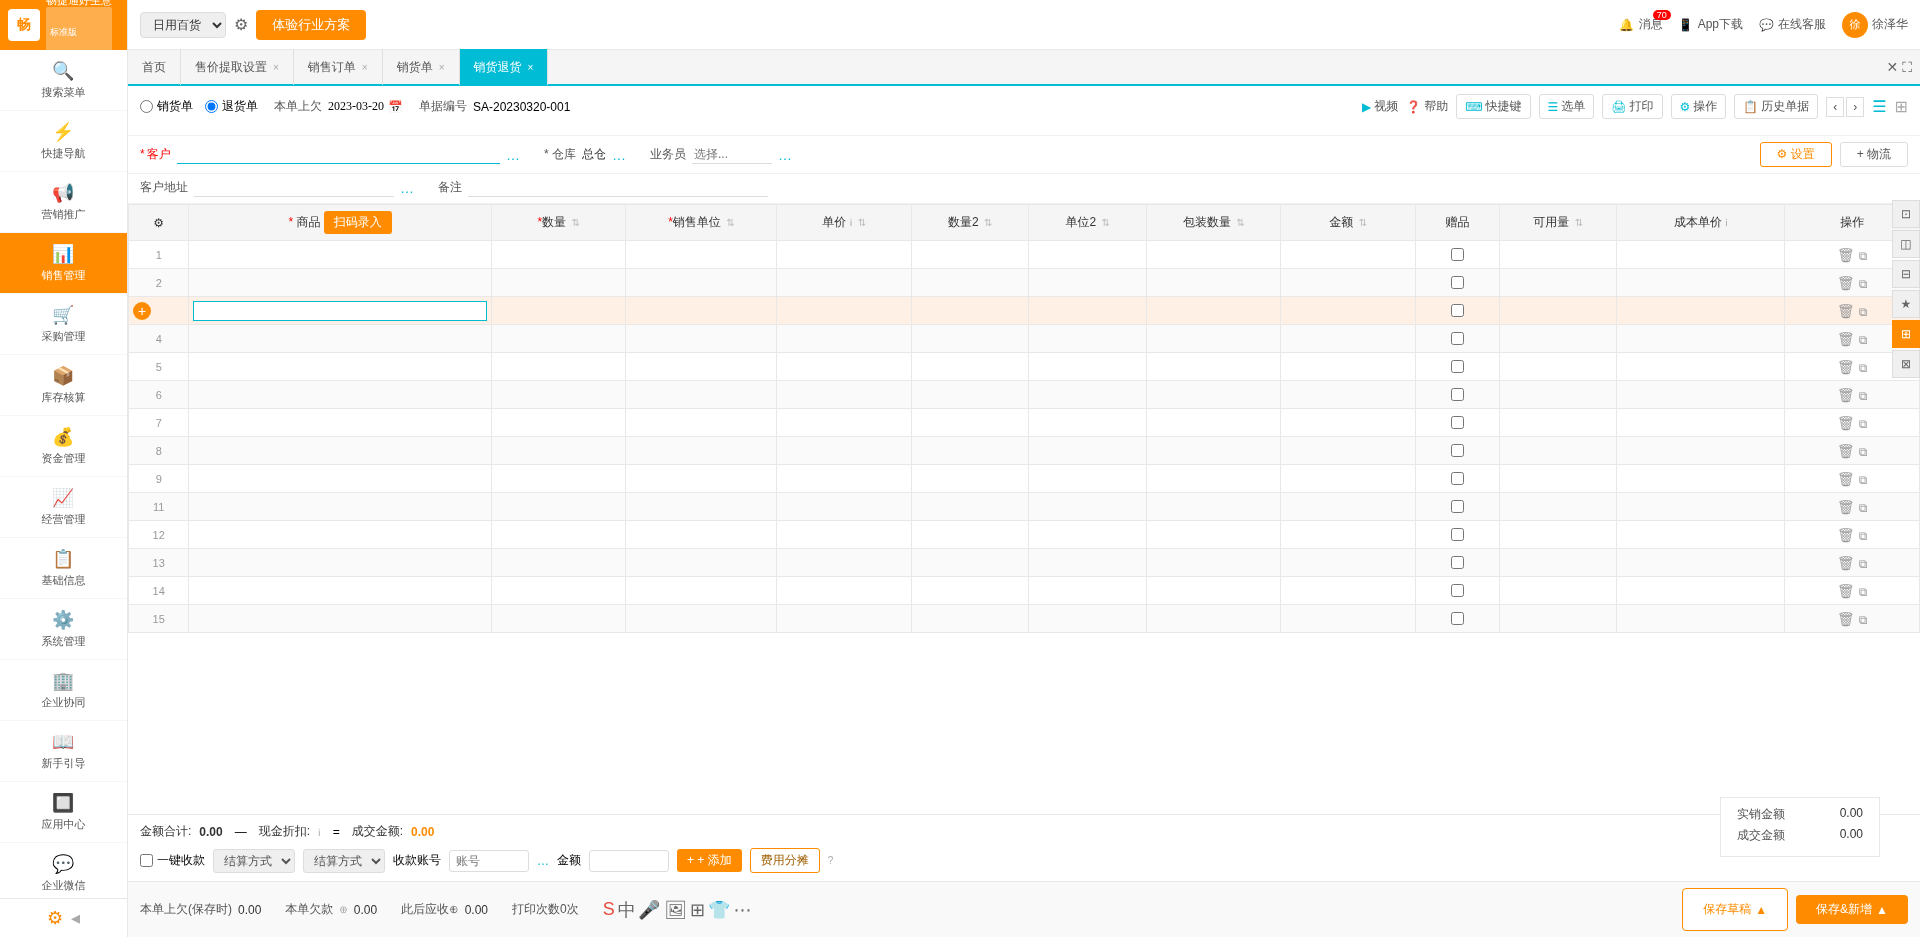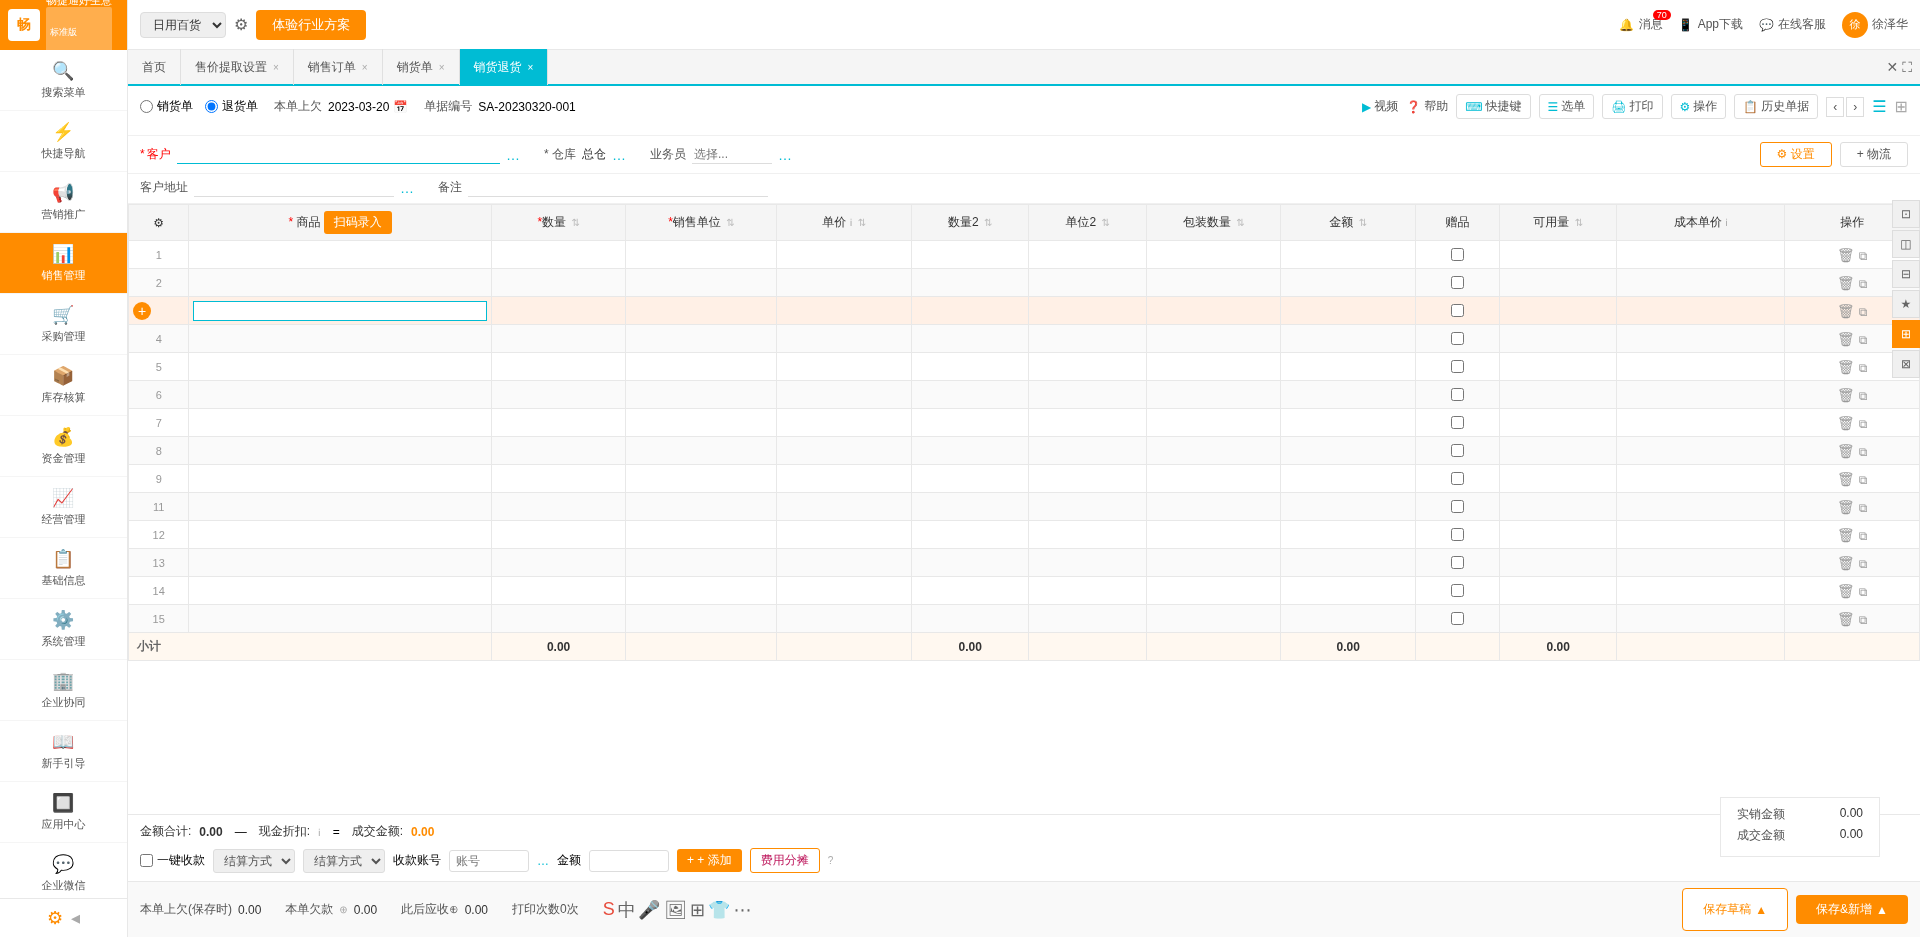--- a/index.html
+++ b/index.html
@@ -99,21 +99,21 @@
     
     .footer-section { border-top: 1px solid #e8e8e8; padding: 8px 12px; background: #fff; flex-shrink: 0; }
     .footer-row1 { display: flex; align-items: center; gap: 12px; margin-bottom: 8px; }
     .footer-sum { display: flex; align-items: center; gap: 8px; color: #333; }
     .footer-row2 { display: flex; align-items: center; gap: 8px; }
     .footer-checkbox { display: flex; align-items: center; gap: 4px; }
     .footer-select { border: 1px solid #ddd; padding: 3px 6px; border-radius: 3px; color: #555; }
     .footer-input { border: 1px solid #ddd; padding: 3px 6px; border-radius: 3px; color: #555; width: 80px; }
     .footer-dots { color: #00bcd4; cursor: pointer; }
     .add-cost-btn { background: #ff8c00; color: #fff; border: none; padding: 3px 10px; border-radius: 3px; cursor: pointer; }
-    .cost-split-btn { background: #fff; border: 1px solid #ff8c00; color: #be185d; padding: 3px 10px; border-radius: 3px; cursor: pointer; }
+    .cost-split-btn { background: #fff; border: 1px solid #ff8c00; color: #a16207; padding: 3px 10px; border-radius: 3px; cursor: pointer; }
 
     
     .bottom-bar { background: #f9f9f9; border-top: 1px solid #e8e8e8; padding: 6px 12px; display: flex; align-items: center; gap: 24px; flex-shrink: 0; }
     .bottom-info { display: flex; align-items: center; gap: 6px; color: #555; }
     .bottom-actions { margin-left: auto; display: flex; gap: 8px; align-items: center; }
     .save-draft-btn { background: #fff; border: 1px solid #ff8c00; color: #ff8c00; padding: 12px 20px; border-radius: 4px; cursor: pointer; font-size: 13px; display: flex; align-items: center; gap: 4px; }
     .save-new-btn { background: #ff8c00; color: #fff; border: none; padding: 6px 20px; border-radius: 4px; cursor: pointer; font-size: 13px; display: flex; align-items: center; gap: 4px; }
     .print-info { color: #555; }
 
     
@@ -284,21 +284,21 @@
             <span>销货单</span>
           </label>
           <label class="radio-item">
             <input type="radio" name="doctype" checked="" style="">
             <span>退货单</span>
           </label>
         </div>
         <div class="form-field">
           <label>本单上欠</label>
           <span class="date-val">
-            <span style="cursor:pointer;">2023-03-20</span>
+            <span style="cursor:pointer;font-family:Liberation Serif, serif;">2023-03-20</span>
             <span class="cal-icon">📅</span>
           </span>
         </div>
         <div class="form-field">
           <label>单据编号</label>
           <span>SA-20230320-001</span>
         </div>
         <div class="form-actions-right">
           <span class="form-action-btn">
             <span class="icon">▶</span>
@@ -693,34 +693,20 @@
               <td></td>
               <td>
                 <div class="checkbox-cell">
                   <input type="checkbox" style="">
                 </div>
               </td>
               <td></td>
               <td></td>
               <td><span class="del-btn">🗑</span><span class="copy-btn">⧉</span></td>
             </tr>
-            <tr class="sub-row">
-    <td colspan="2" class="sub-label">小计</td>
-    <td>0.00</td>
-    <td></td>
-    <td></td>
-    <td>0.00</td>
-    <td></td>
-    <td></td>
-    <td>0.00</td>
-    <td></td>
-    <td>0.00</td>
-    <td></td>
-    <td></td>
-  </tr>
           </tbody>
       </table>
     </div>
 
     <div class="footer-section">
       <div class="footer-row1">
         <span class="footer-sum">
           <span>金额合计:</span>
           <span style="color:#333;font-weight:bold;">0.00</span>
         </span>

